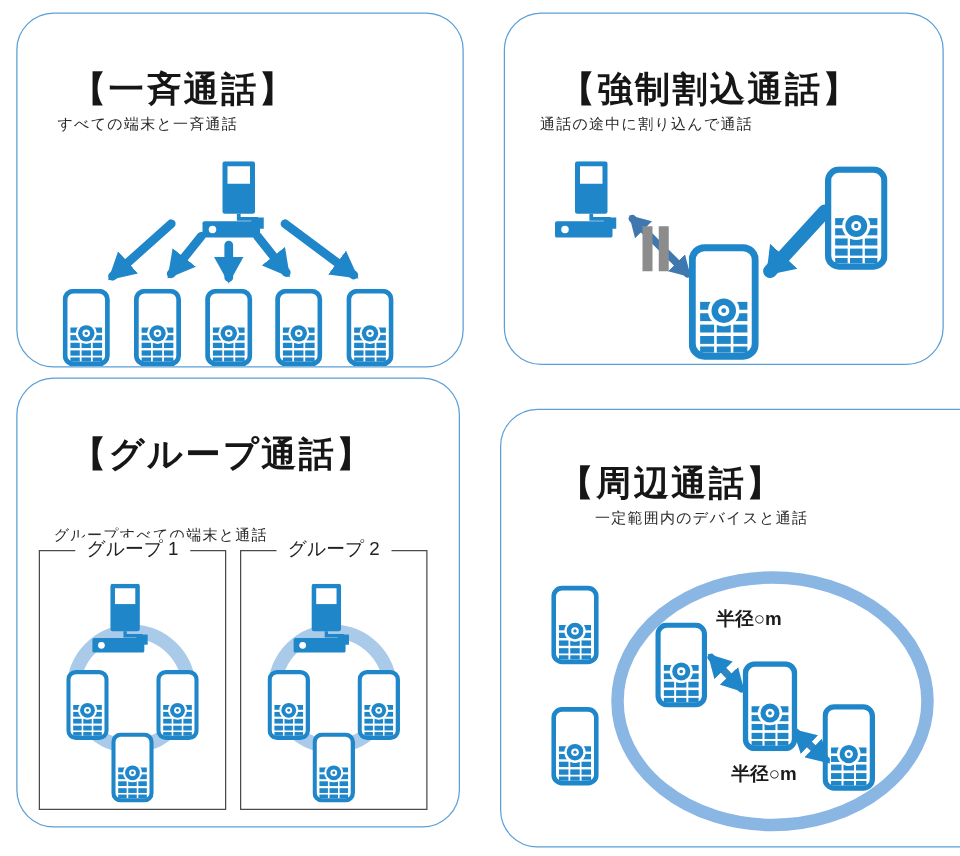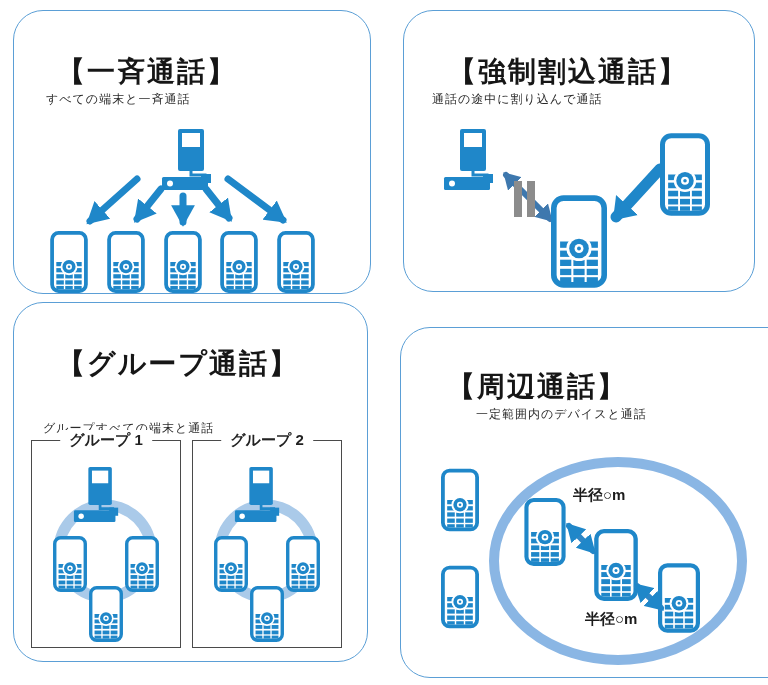--- a/index.html
+++ b/index.html
@@ -8,21 +8,21 @@
   .panel{position:absolute;border:1.6px solid #5b9fd6;border-radius:30px;background:#fff;box-sizing:border-box;}
   .panel-title{position:absolute;margin:18px;font-family:"Liberation Serif","DejaVu Serif",serif;
                font-weight:600;font-size:28px;letter-spacing:2px;color:#161616;white-space:nowrap;}
   .panel-sub{position:absolute;margin:0;font-size:12px;font-weight:500;color:#2a2a2a;
              letter-spacing:1px;white-space:nowrap;}
   .diagram{position:absolute;}
   .diagram svg{display:block;}
   .blue{color:#1f87c9;}
   .groupbox{position:absolute;width:150px;height:208px;border:1.5px solid #4a4a4a;box-sizing:border-box;}
   .groupbox-label{position:absolute;top:-11px;left:50%;transform:translateX(-50%);
-                  background:#fff;padding:0 9px;font-size:15px;font-weight:bold;color:#222;
+                  background:#fff;padding:0 9px;font-size:15px;font-weight:normal;color:#222;
                   line-height:20px;white-space:nowrap;}
   .radius-label{position:absolute;font-size:15px;font-weight:bold;color:#1c1c1c;white-space:nowrap;}
   .defs-holder{position:absolute;width:0;height:0;overflow:hidden;}
 </style>
 </head>
 <body>
 
 <svg class="defs-holder" aria-hidden="true">
   <defs>
 

